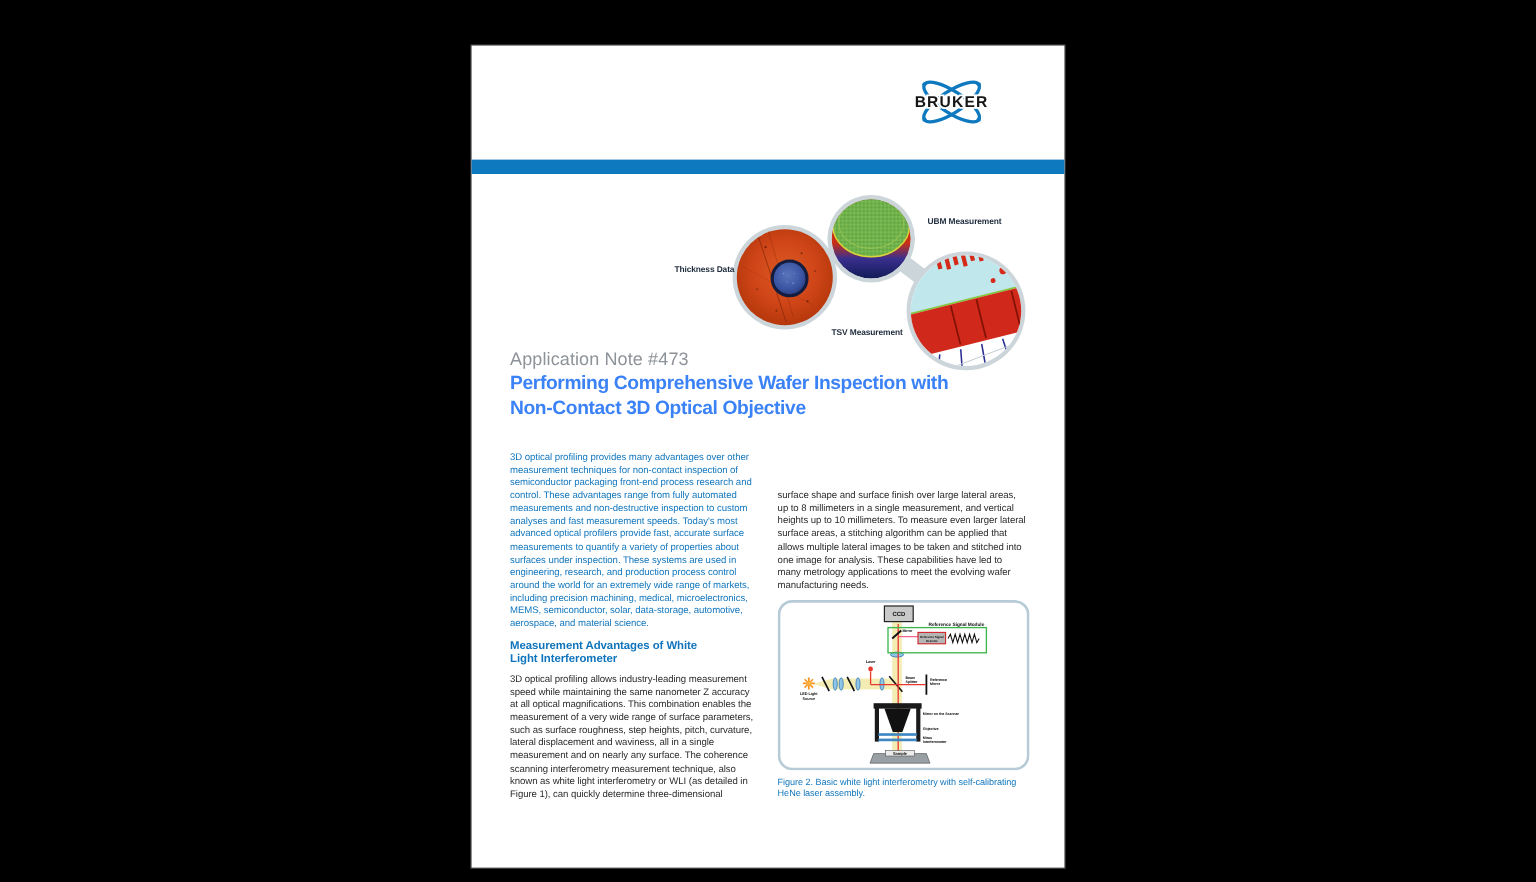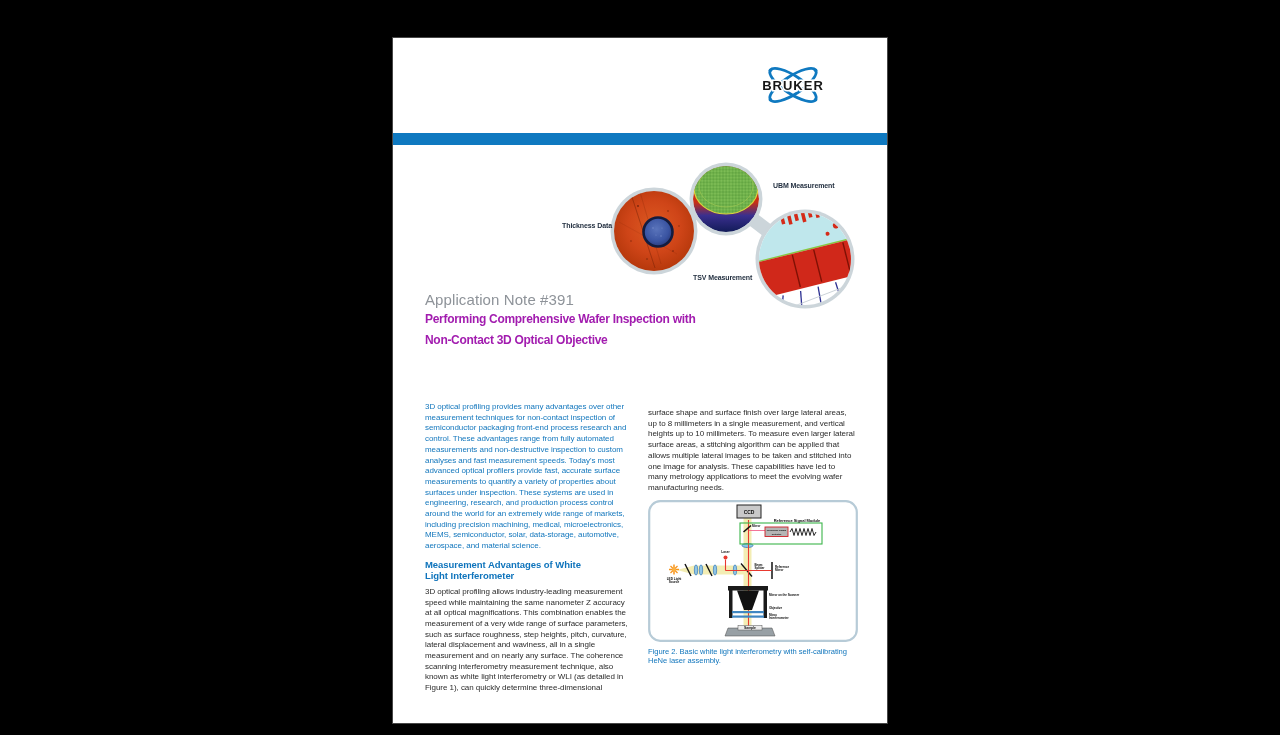--- a/index.html
+++ b/index.html
@@ -11,26 +11,26 @@
   .logo-wrap{position:absolute;left:356px;top:24px;width:88px;height:48px;}
   .blue-bar{position:absolute;left:0;top:95px;width:494px;height:12px;background:#0f79c0;}
   
   .hero-svg{position:absolute;left:150px;top:118px;width:345px;height:160px;}
   .hero-label{position:absolute;font-size:7px;font-weight:bold;color:#1e2b3c;letter-spacing:-.1px;}
   .hl-thickness{left:130px;top:184px;width:89px;text-align:right;}
   .hl-ubm{left:380px;top:144px;}
   .hl-tsv{left:300px;top:236px;}
   
   .eyebrow{position:absolute;left:32px;top:253px;font-size:15px;color:#8e9399;letter-spacing:.1px;}
-  .doc-heading{position:absolute;left:32px;top:271px;font-size:12px;line-height:21px;
-               font-weight:bold;color:#a21caf;letter-spacing:-.3px;}
+  .doc-heading{position:absolute;left:32px;top:271px;font-size:16px;line-height:21px;
+               font-weight:bold;color:#3b82f6;letter-spacing:-.3px;}
   
   .col{position:absolute;top:338px;width:208px;font-size:8px;line-height:10.7px;
        letter-spacing:-.05px;color:#2b2b2b;}
-  .col-left{left:32px;margin-top:26px;}
+  .col-left{left:32px;}
   .col-right{left:255px;margin-top:32px;}
   .intro{margin:0 0 7px 0;color:#1377bd;}
   .sec-heading{margin:0 0 6px 0;font-size:9.5px;line-height:11px;font-weight:bold;color:#0f74bc;}
   .para{margin:0;}
   .figure-box{margin-top:6px;width:210px;height:142px;}
   .fig-caption{margin-top:5px;width:205px;font-size:7.6px;line-height:9.5px;color:#1377bd;}
   
   .fig-label{font-family:"Liberation Sans",sans-serif;font-weight:bold;fill:#111;}
   .logo-text{font-family:"Liberation Sans",sans-serif;font-weight:bold;fill:#161616;}
 </style>
@@ -154,21 +154,21 @@
             <line x1="212" y1="161" x2="324" y2="147" stroke="#c3cbd2" stroke-width="0.8"></line>
           </g>
         </g>
       </g>
     </svg>
 
     <div class="hero-label hl-thickness">Thickness Data</div>
     <div class="hero-label hl-ubm">UBM Measurement</div>
     <div class="hero-label hl-tsv">TSV Measurement</div>
 
-    <div class="eyebrow">Application Note #391</div>
+    <div class="eyebrow">Application Note #473</div>
     <div class="doc-heading">
       <div>Performing Comprehensive Wafer Inspection with</div>
       <div>Non-Contact 3D Optical Objective</div>
     </div>
 
     <div class="col col-left">
       <p class="intro">3D optical profiling provides many advantages over other measurement techniques for non-contact inspection of semiconductor packaging front-end process research and control. These advantages range from fully automated measurements and non-destructive inspection to custom analyses and fast measurement speeds. Today's most advanced optical profilers provide fast, accurate surface measurements to quantify a variety of properties about surfaces under inspection. These systems are used in engineering, research, and production process control around the world for an extremely wide range of markets, including precision machining, medical, microelectronics, MEMS, semiconductor, solar, data-storage, automotive, aerospace, and material science.</p>
       <h2 class="sec-heading">
         <div>Measurement Advantages of White</div>
         <div>Light Interferometer</div>

